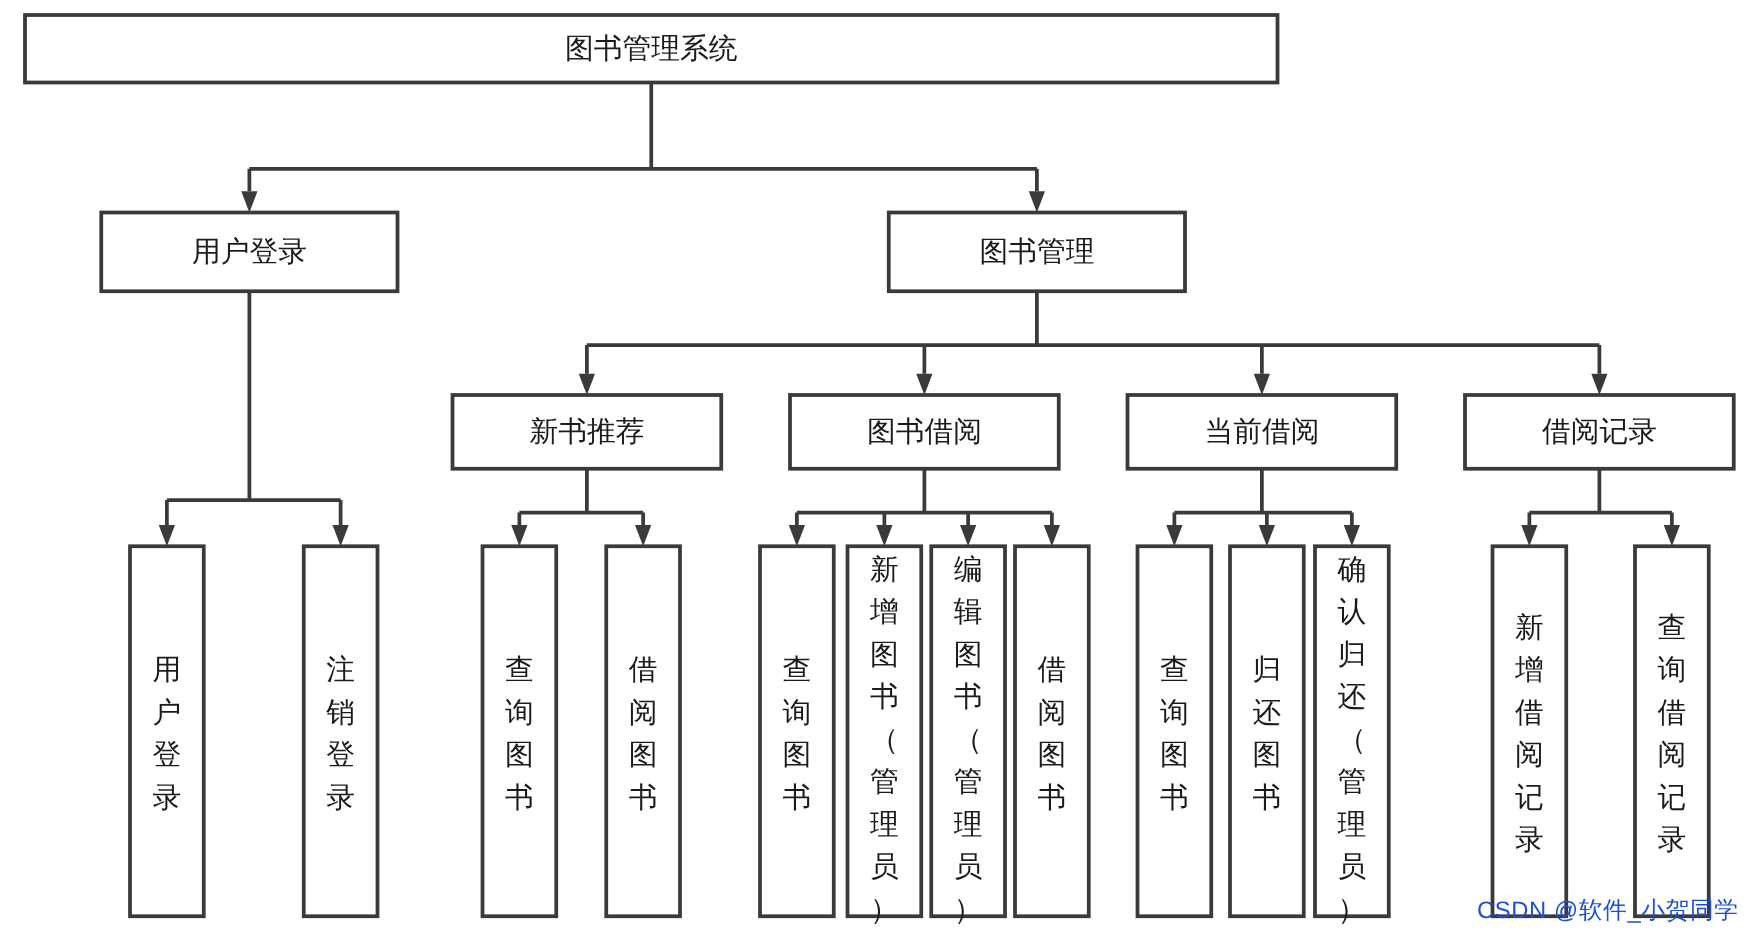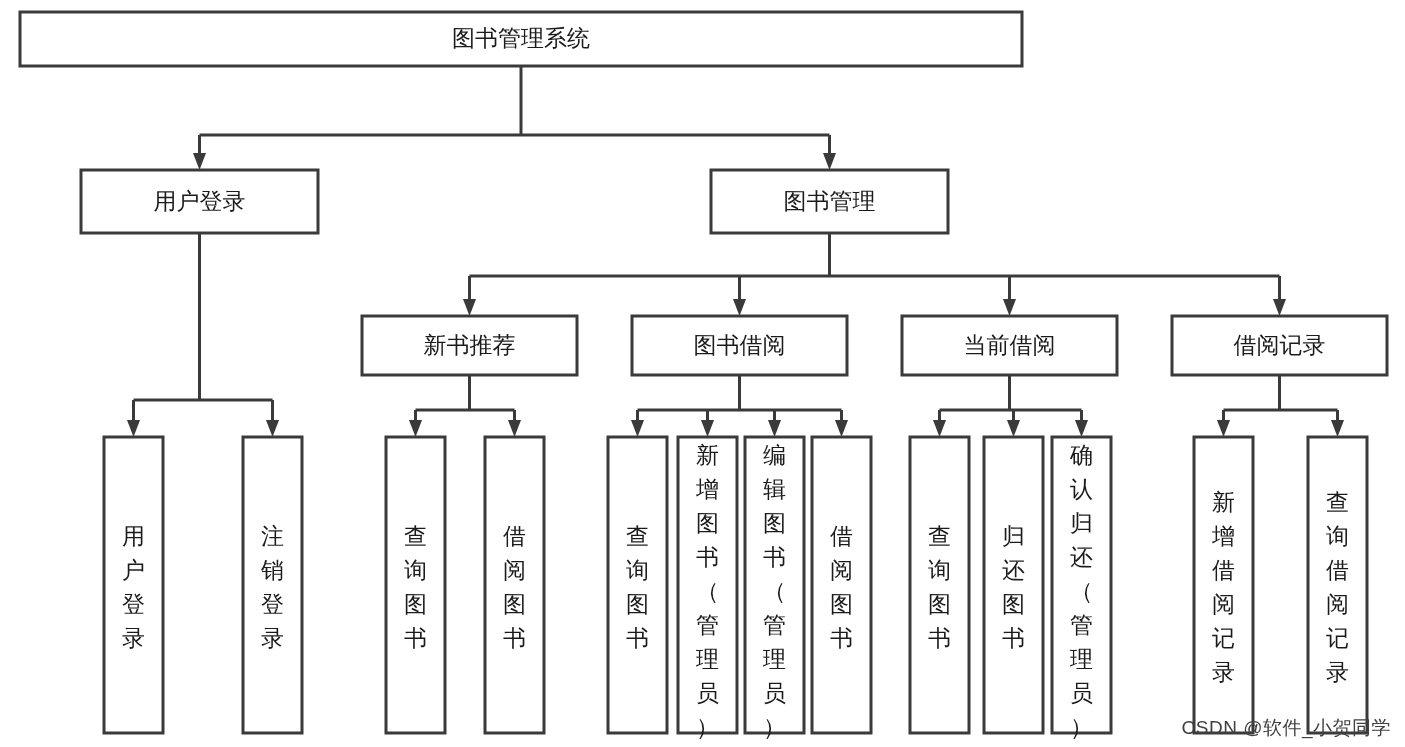--- a/index.html
+++ b/index.html
@@ -54,21 +54,21 @@
     font-size: 23px;
     fill: #1b1b1b;
     text-anchor: middle;
   }
   .watermark {
     position: absolute;
     right: 14px;
     bottom: 6px;
     font-family: "Liberation Sans", "DejaVu Sans", sans-serif;
     font-size: 19px;
-    color: #404040;
+    color: #1d4ed8;
     white-space: nowrap;
     letter-spacing: 0.5px;
     pointer-events: none;
   }
 </style>
 </head>
 <body>
 
 <div id="diagram-root">
   <svg id="tree-svg" viewBox="0 0 1405 747">

